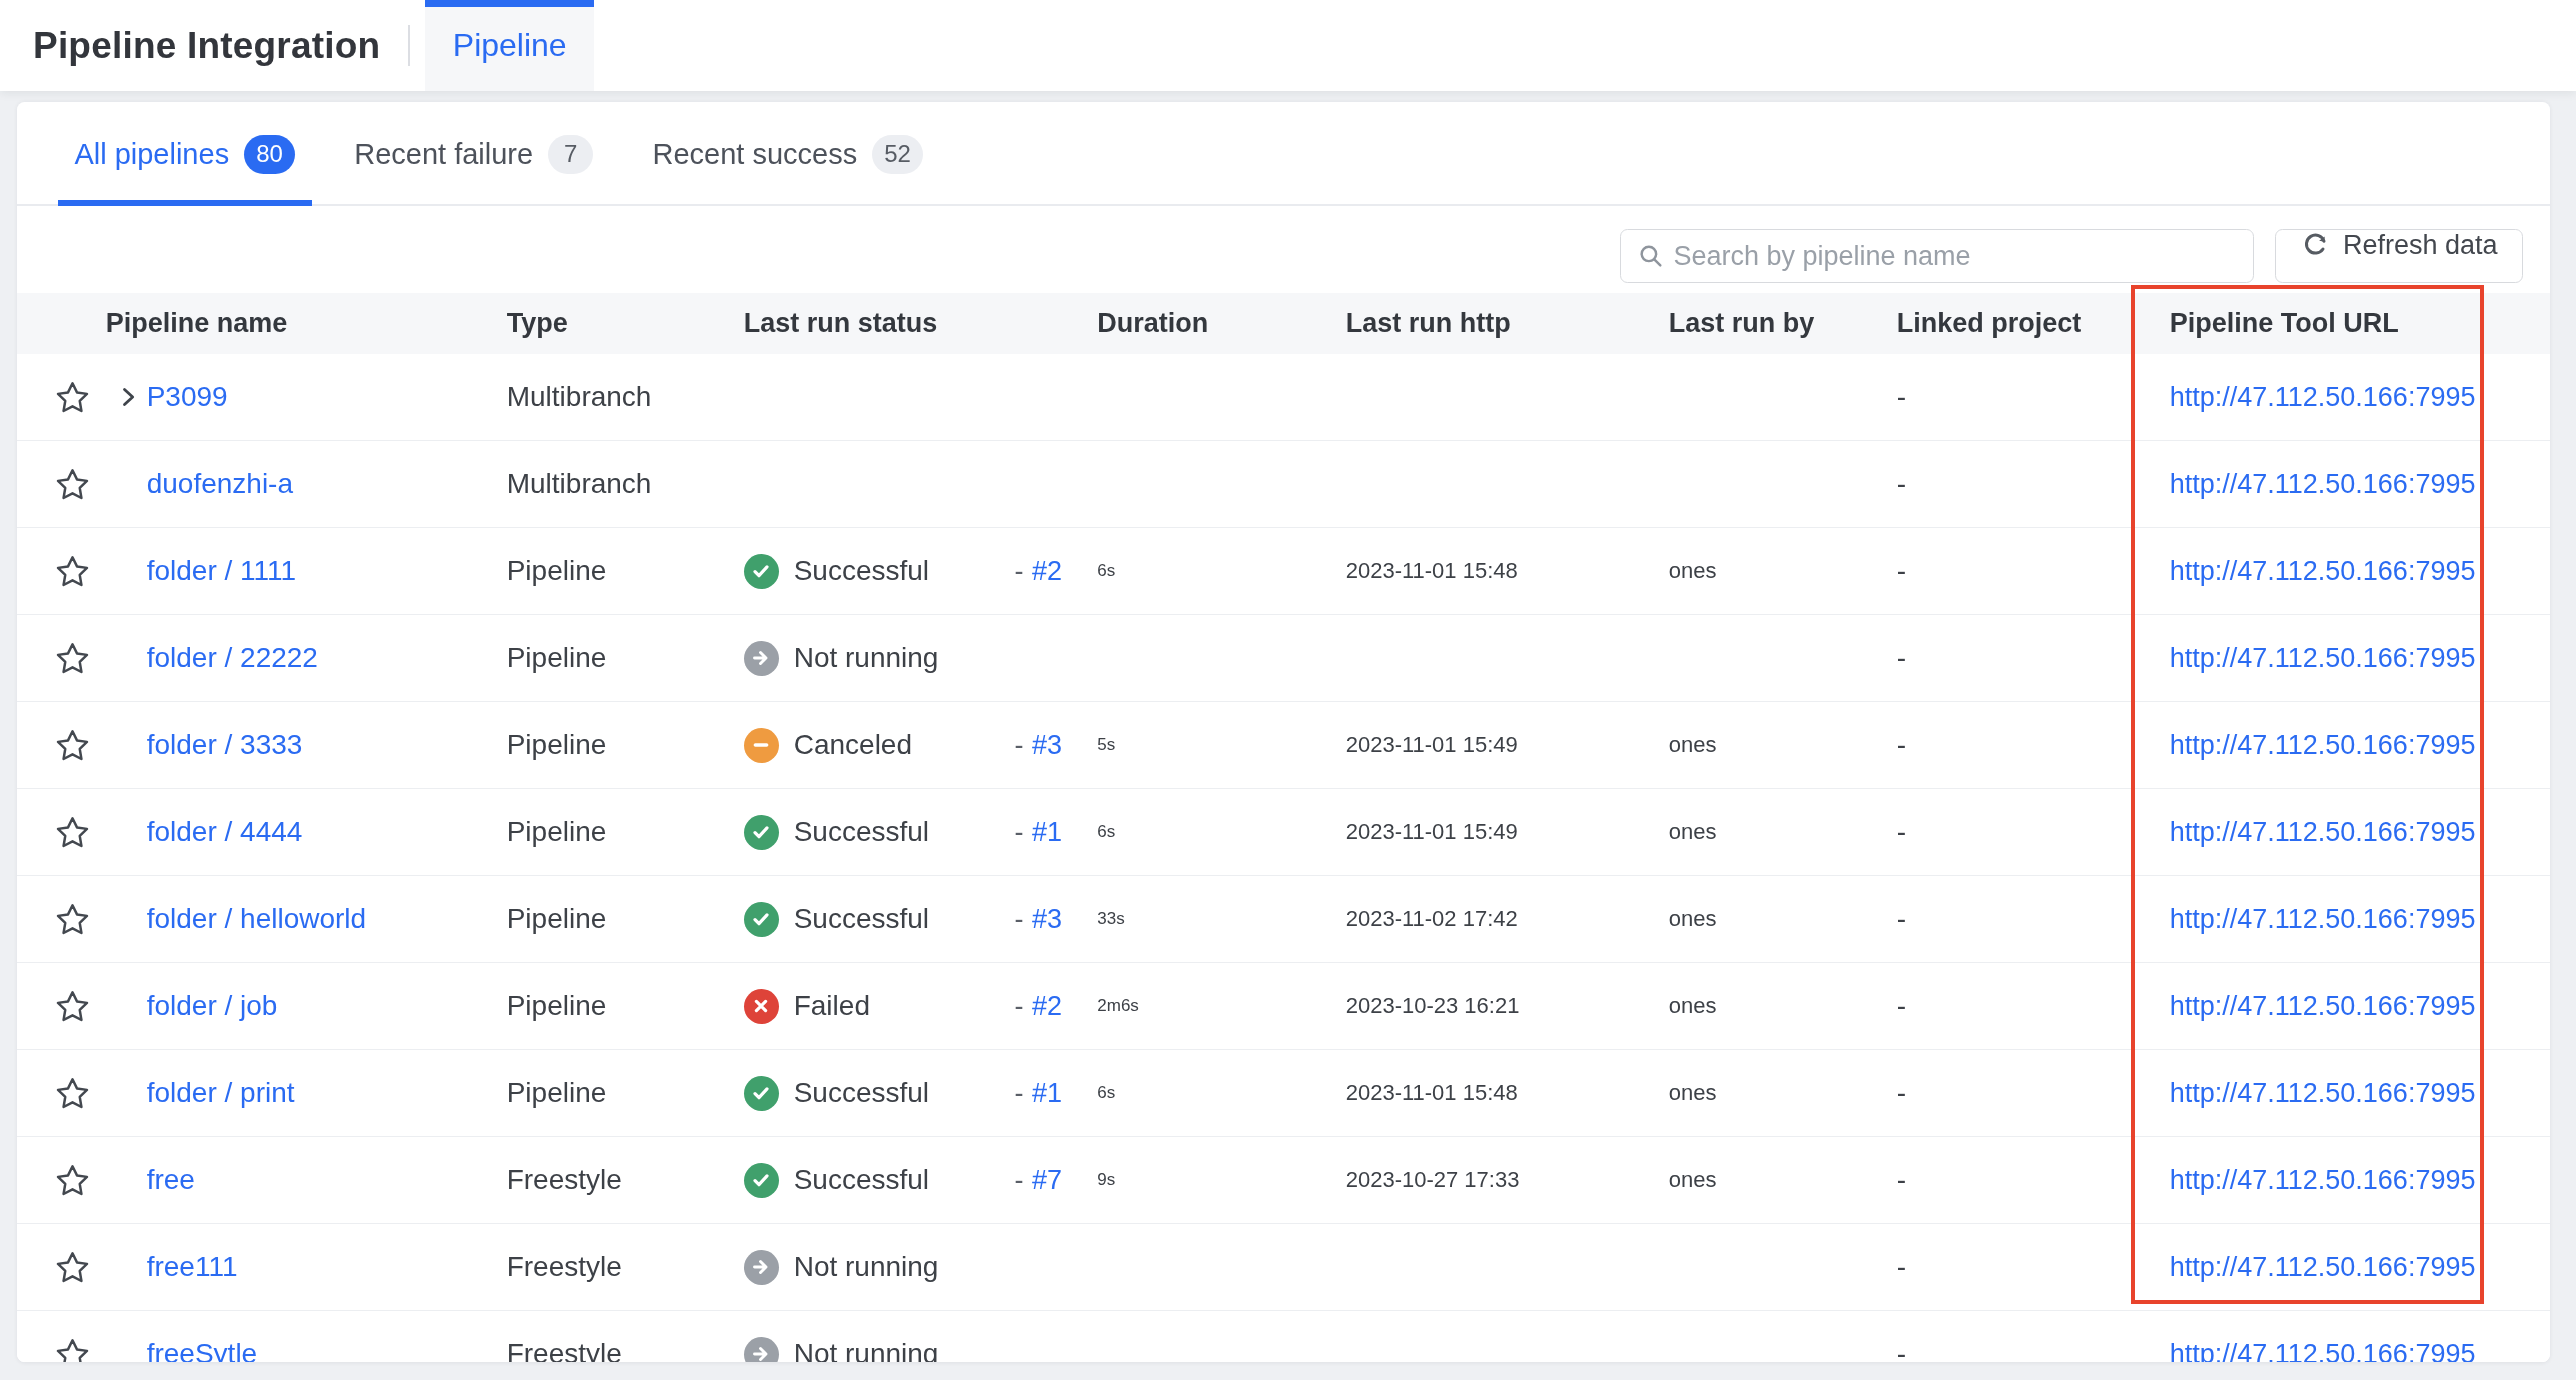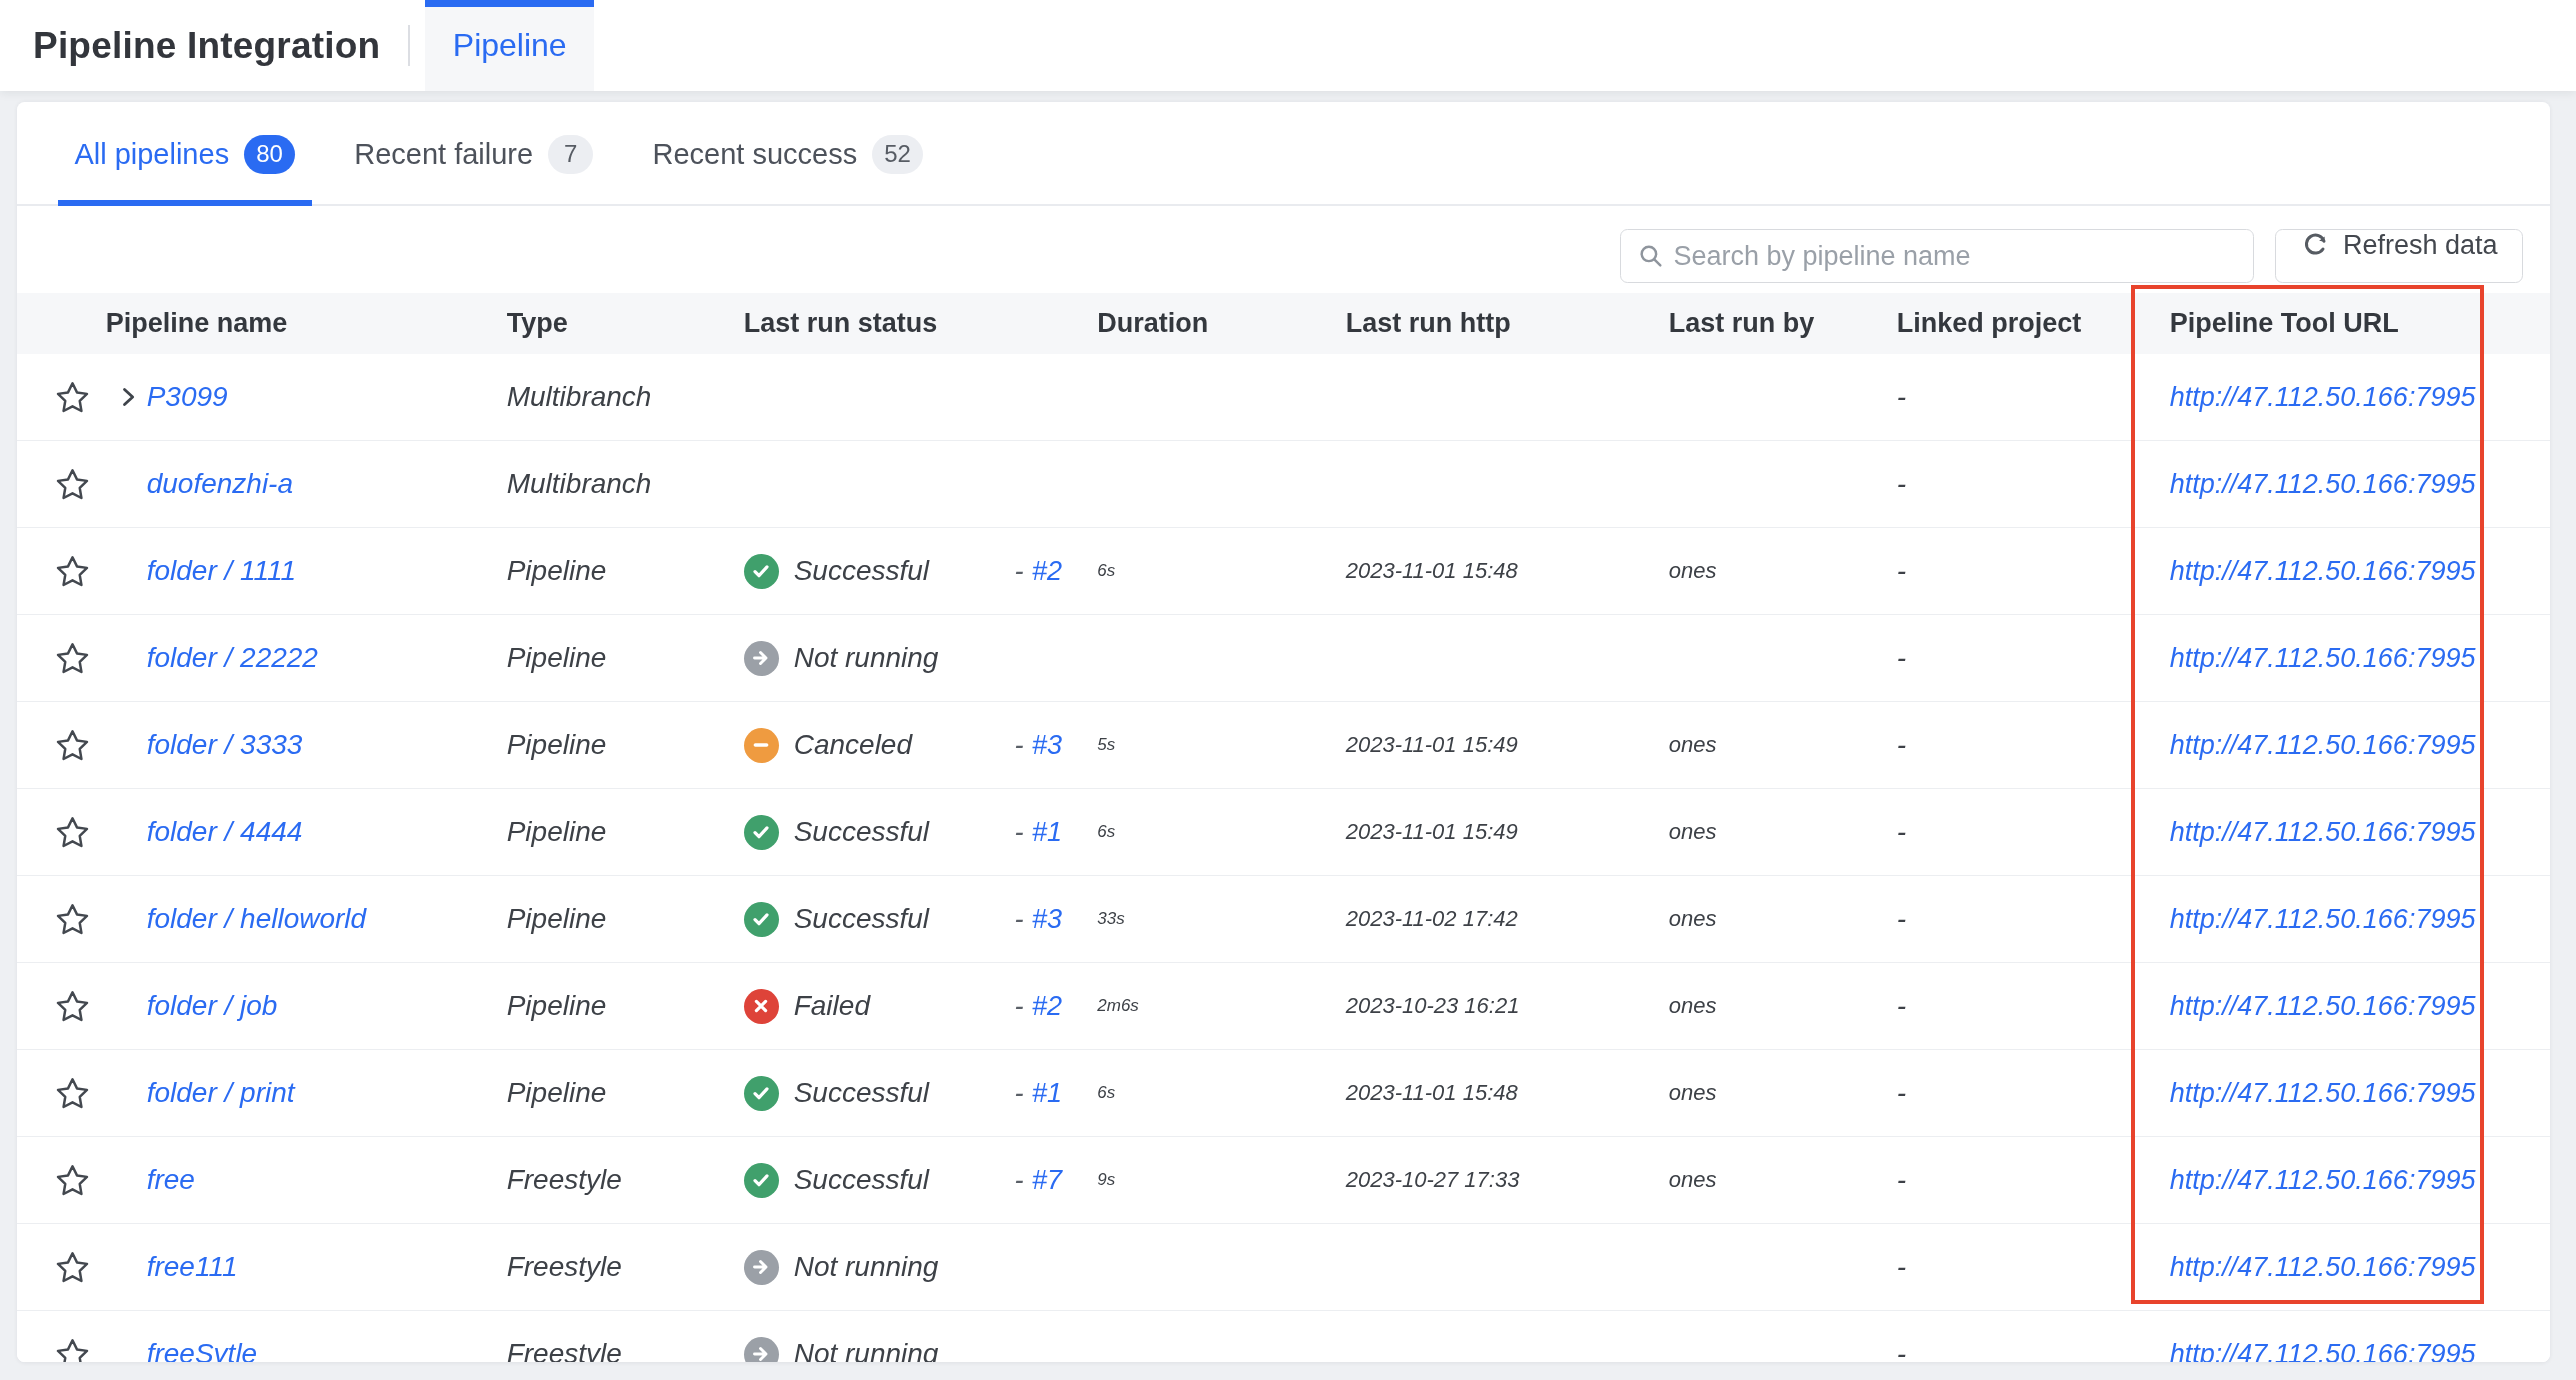--- a/index.html
+++ b/index.html
@@ -45,21 +45,21 @@
   
   .thead { height:61px; background:#f6f7f9; display:grid; align-items:center;
            grid-template-columns:490px 237px 335px 267px 323px 228px 251px 362px auto;
            font-size:27px; font-weight:bold; color:#34383e; }
   .h-name { padding-left:89px; }
   .h-dur  { padding-left:18.6px; }
   .h-url  { padding-left:22px; }
 
   .row { height:87px; display:grid; align-items:center;
          grid-template-columns:97px 33px 360px 237px 242px 93px 267px 323px 228px 251px 362px auto;
-         border-bottom:1.9px solid #eceef1; font-size:28px; color:#3d4147; background:#fff;font-style:italic; }
+         border-bottom:1.9px solid #eceef1; font-size:28px; color:#3d4147; background:#fff; }
   .cell { display:flex; align-items:center; }
   .c-star { padding-left:37px; }
   .star { width:37px; height:37px; cursor:pointer; }
   .chev { width:28px; height:28px; cursor:pointer; }
   .hidden { visibility:hidden; }
   .c-status { gap:15px; }
   .st-icon { width:35px; height:35px; border-radius:50%; display:inline-flex; align-items:center; justify-content:center; flex:none; }
   .st-icon svg { width:24px; height:24px; }
   .c-run { justify-content:flex-end; padding-right:16.7px; gap:8.4px; font-size:27px; }
   .run-dash { color:#5a5f67; }

